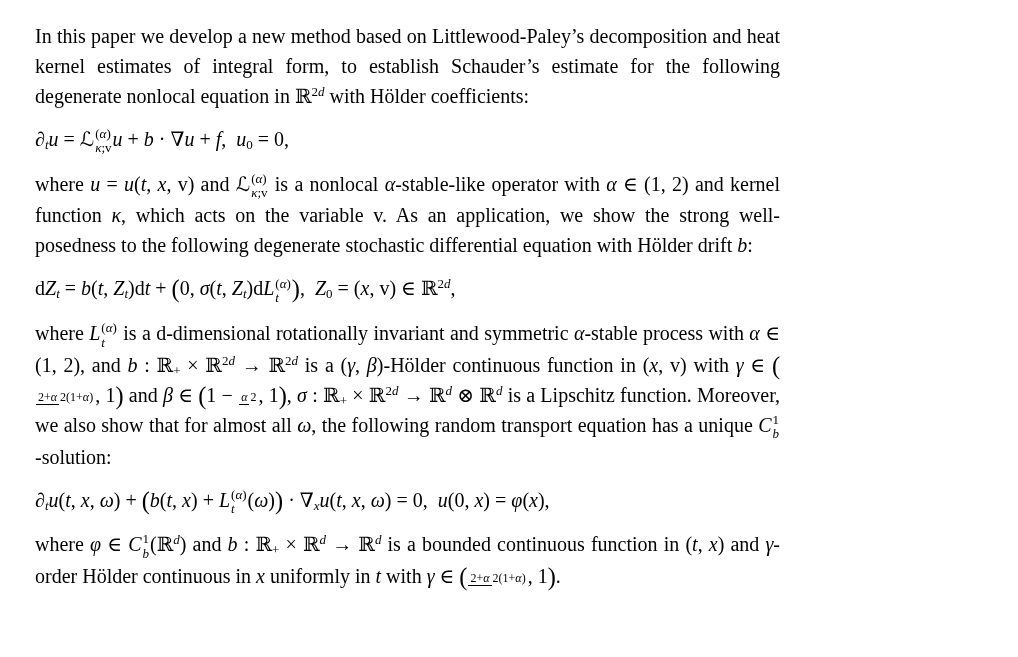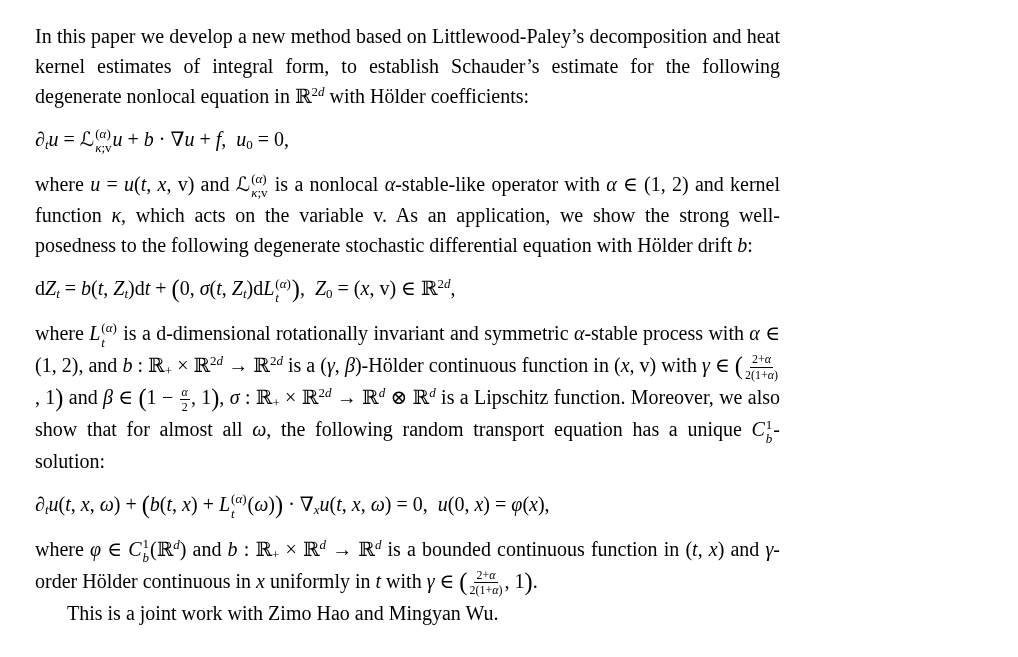--- a/index.html
+++ b/index.html
@@ -24,21 +24,21 @@
   .sup { font-size: 65%; vertical-align: 0.55em; line-height: 0; }
   .sub { font-size: 65%; vertical-align: -0.25em; line-height: 0; }
 
   .ss {
     display: inline-flex; flex-direction: column; align-items: flex-start;
     font-size: 65%; line-height: 1.1; vertical-align: middle; margin: 0 1px;
   }
   .ss-t, .ss-b { display: block; }
 
   .fr {
-    display: inline-flex; flex-direction: column; align-items: center;
+    display: inline-flex; flex-direction: row; align-items: center;
     font-size: 60%; line-height: 1.2; vertical-align: middle; margin: 0 1px;
     text-align: center;
   }
   .fr-n { border-bottom: 1px solid #000; padding: 0 2px; }
   .fr-d { padding: 0 1px; }
 
   .bp { font-size: 122%; line-height: 0; vertical-align: -0.1em; }
 </style>
 </head>
 <body>
@@ -75,15 +75,14 @@
           <span class="ss-t"><span class="rm">(</span><span class="it">α</span><span class="rm">)</span></span>
           <span class="ss-b"><span class="it">t</span></span>
         </span><span class="rm">(</span><span class="it">ω</span><span class="rm">)</span><span class="bp">)</span><span class="rm"> · </span><span class="rm">∇</span><span class="sub"><span class="it">x</span></span><span class="it">u</span><span class="rm">(</span><span class="it">t</span><span class="rm">, </span><span class="it">x</span><span class="rm">, </span><span class="it">ω</span><span class="rm">) = 0, </span><span class="it">u</span><span class="rm">(0, </span><span class="it">x</span><span class="rm">) = </span><span class="it">φ</span><span class="rm">(</span><span class="it">x</span><span class="rm">),</span></div>
       <p class="para"><span class="rm">where </span><span class="it">φ</span><span class="rm"> ∈ </span><span class="it">C</span><span class="ss">
           <span class="ss-t"><span class="rm">1</span></span>
           <span class="ss-b"><span class="it">b</span></span>
         </span><span class="rm">(ℝ</span><span class="sup"><span class="it">d</span></span><span class="rm">) and </span><span class="it">b</span><span class="rm"> : ℝ</span><span class="sub"><span class="rm">+</span></span><span class="rm"> × ℝ</span><span class="sup"><span class="it">d</span></span><span class="rm"> → ℝ</span><span class="sup"><span class="it">d</span></span><span class="rm"> is a bounded continuous function in (</span><span class="it">t</span><span class="rm">, </span><span class="it">x</span><span class="rm">) and </span><span class="it">γ</span><span class="rm">-order Hölder continuous in </span><span class="it">x</span><span class="rm"> uniformly in </span><span class="it">t</span><span class="rm"> with </span><span class="it">γ</span><span class="rm"> ∈ </span><span class="bp">(</span><span class="fr">
           <span class="fr-n"><span class="rm">2+</span><span class="it">α</span></span>
           <span class="fr-d"><span class="rm">2(1+</span><span class="it">α</span><span class="rm">)</span></span>
         </span><span class="rm">, 1</span><span class="bp">)</span><span class="rm">.</span></p>
-      <p class="para indent"><span class="rm">This is a joint work with Zimo Hao and Mingyan Wu.</span></p>
     </div>
 </main>
 
 </body></html>

